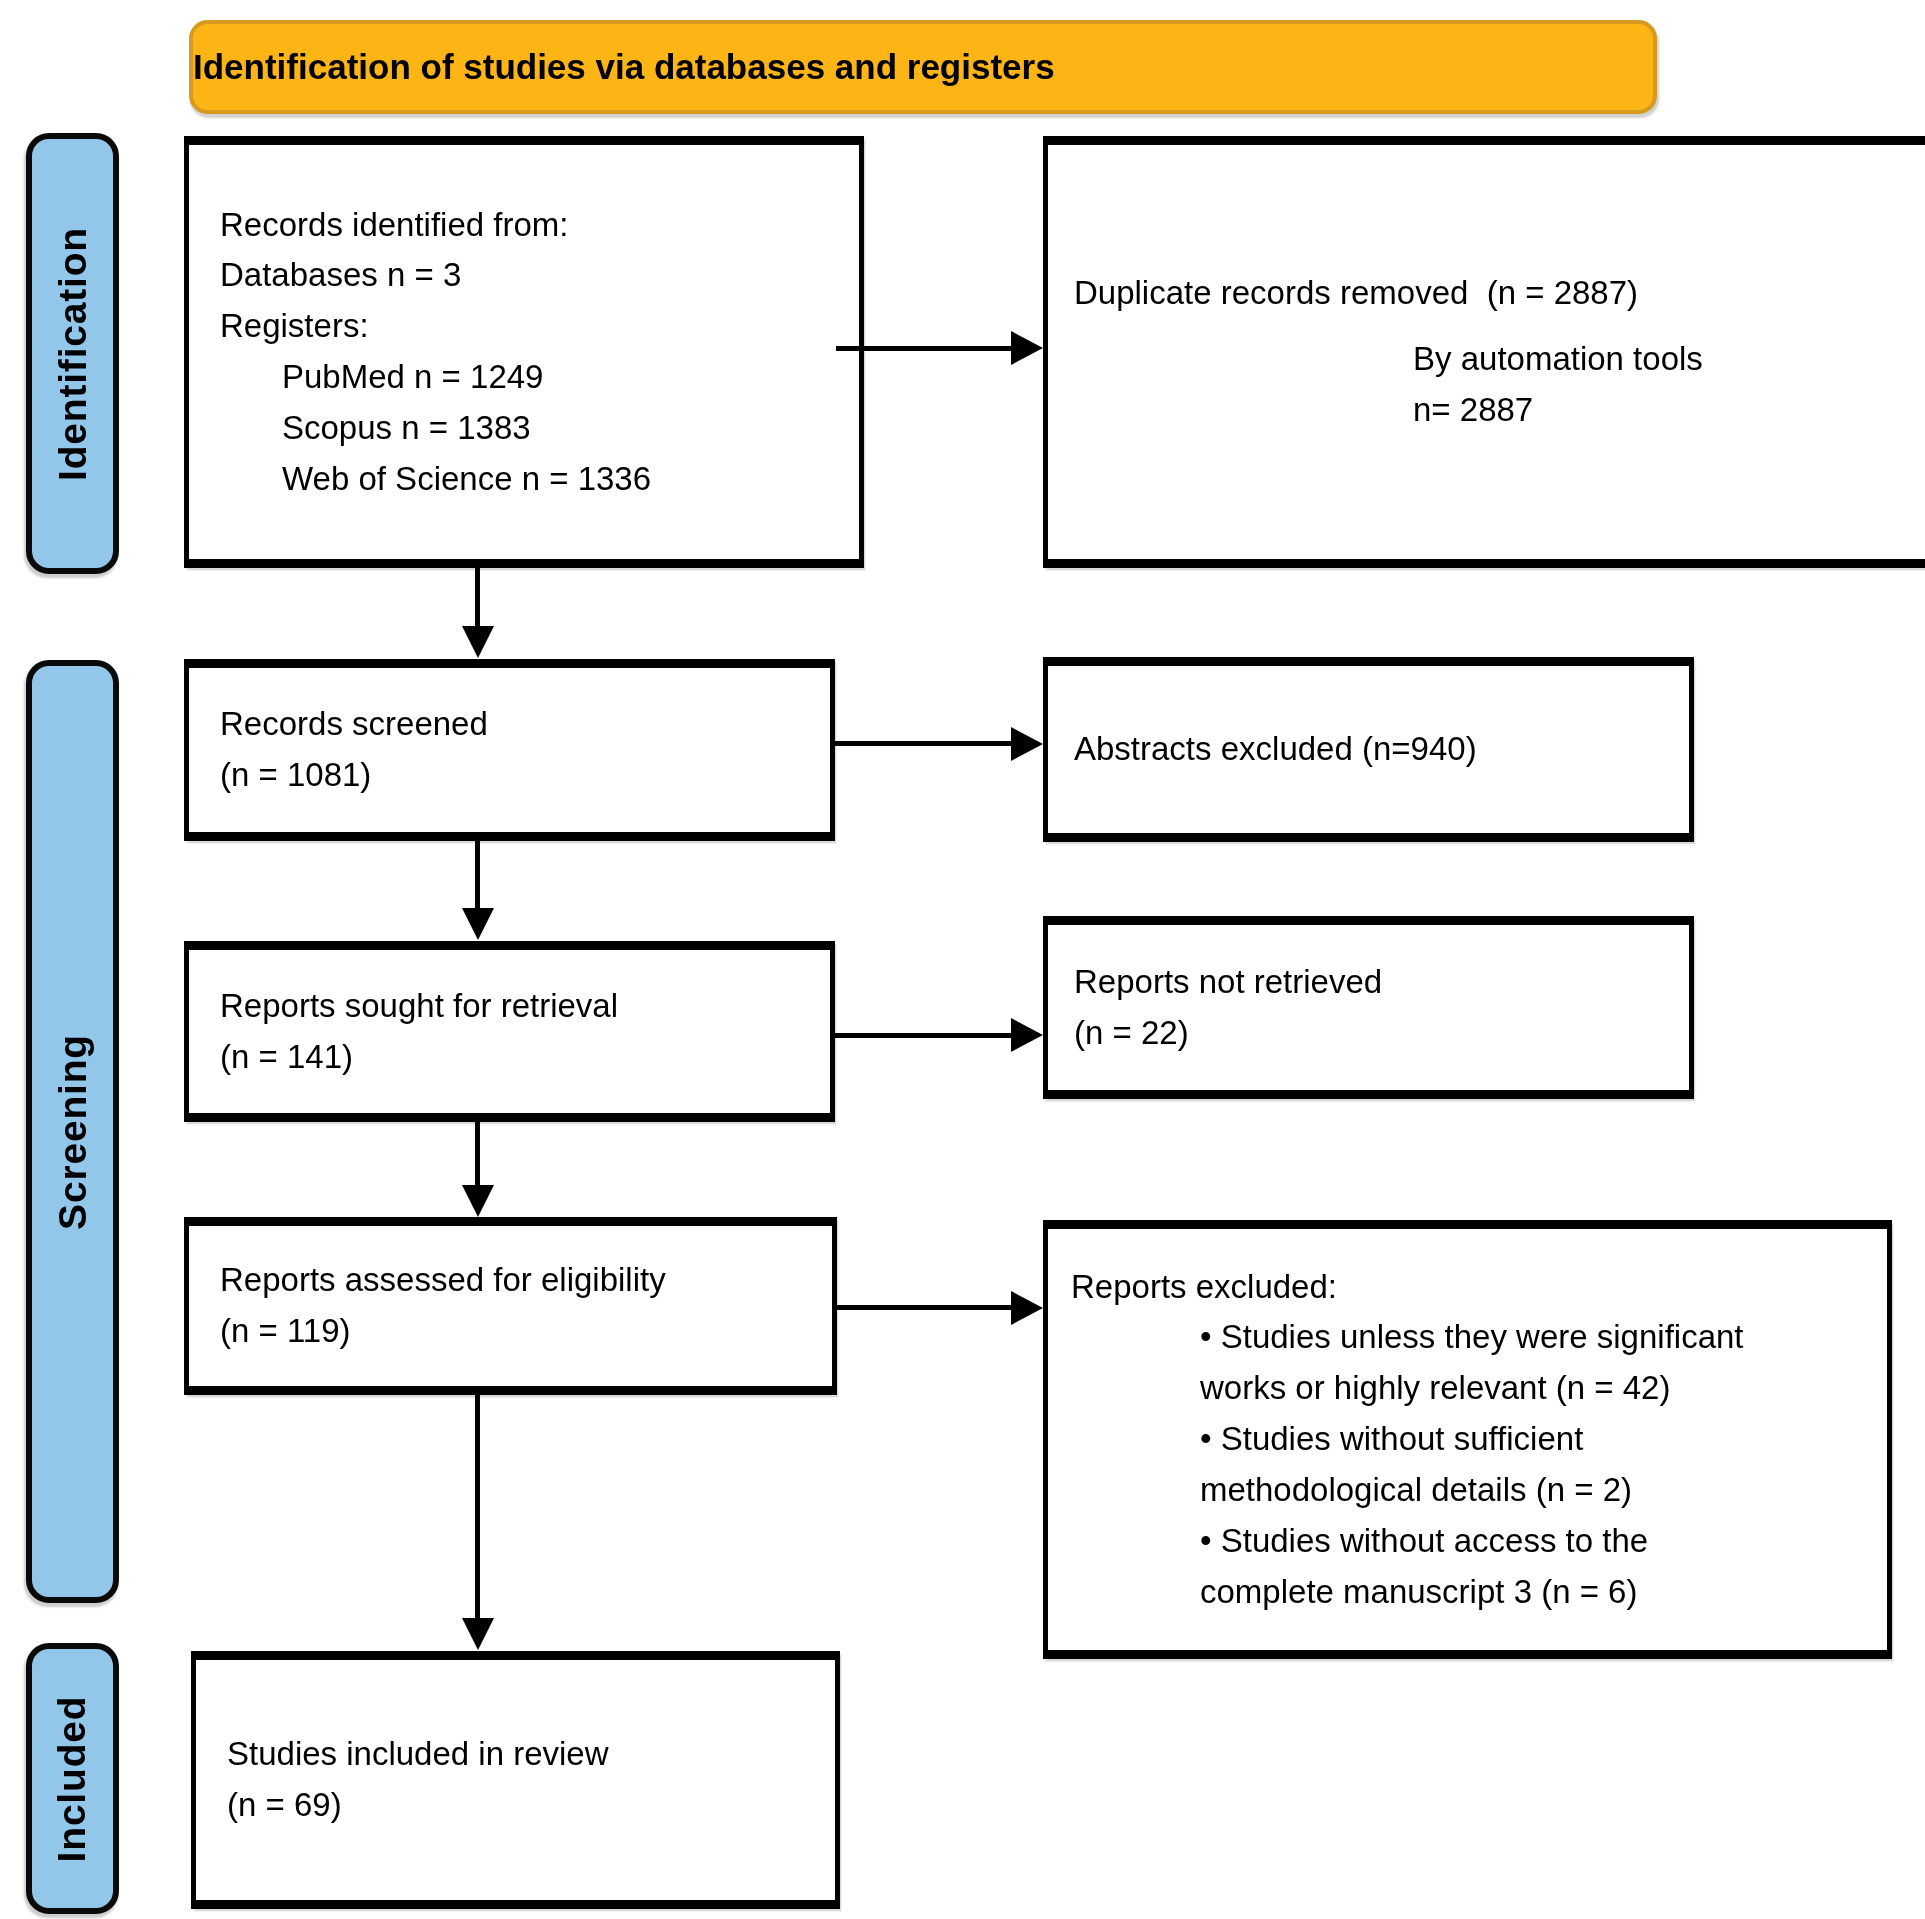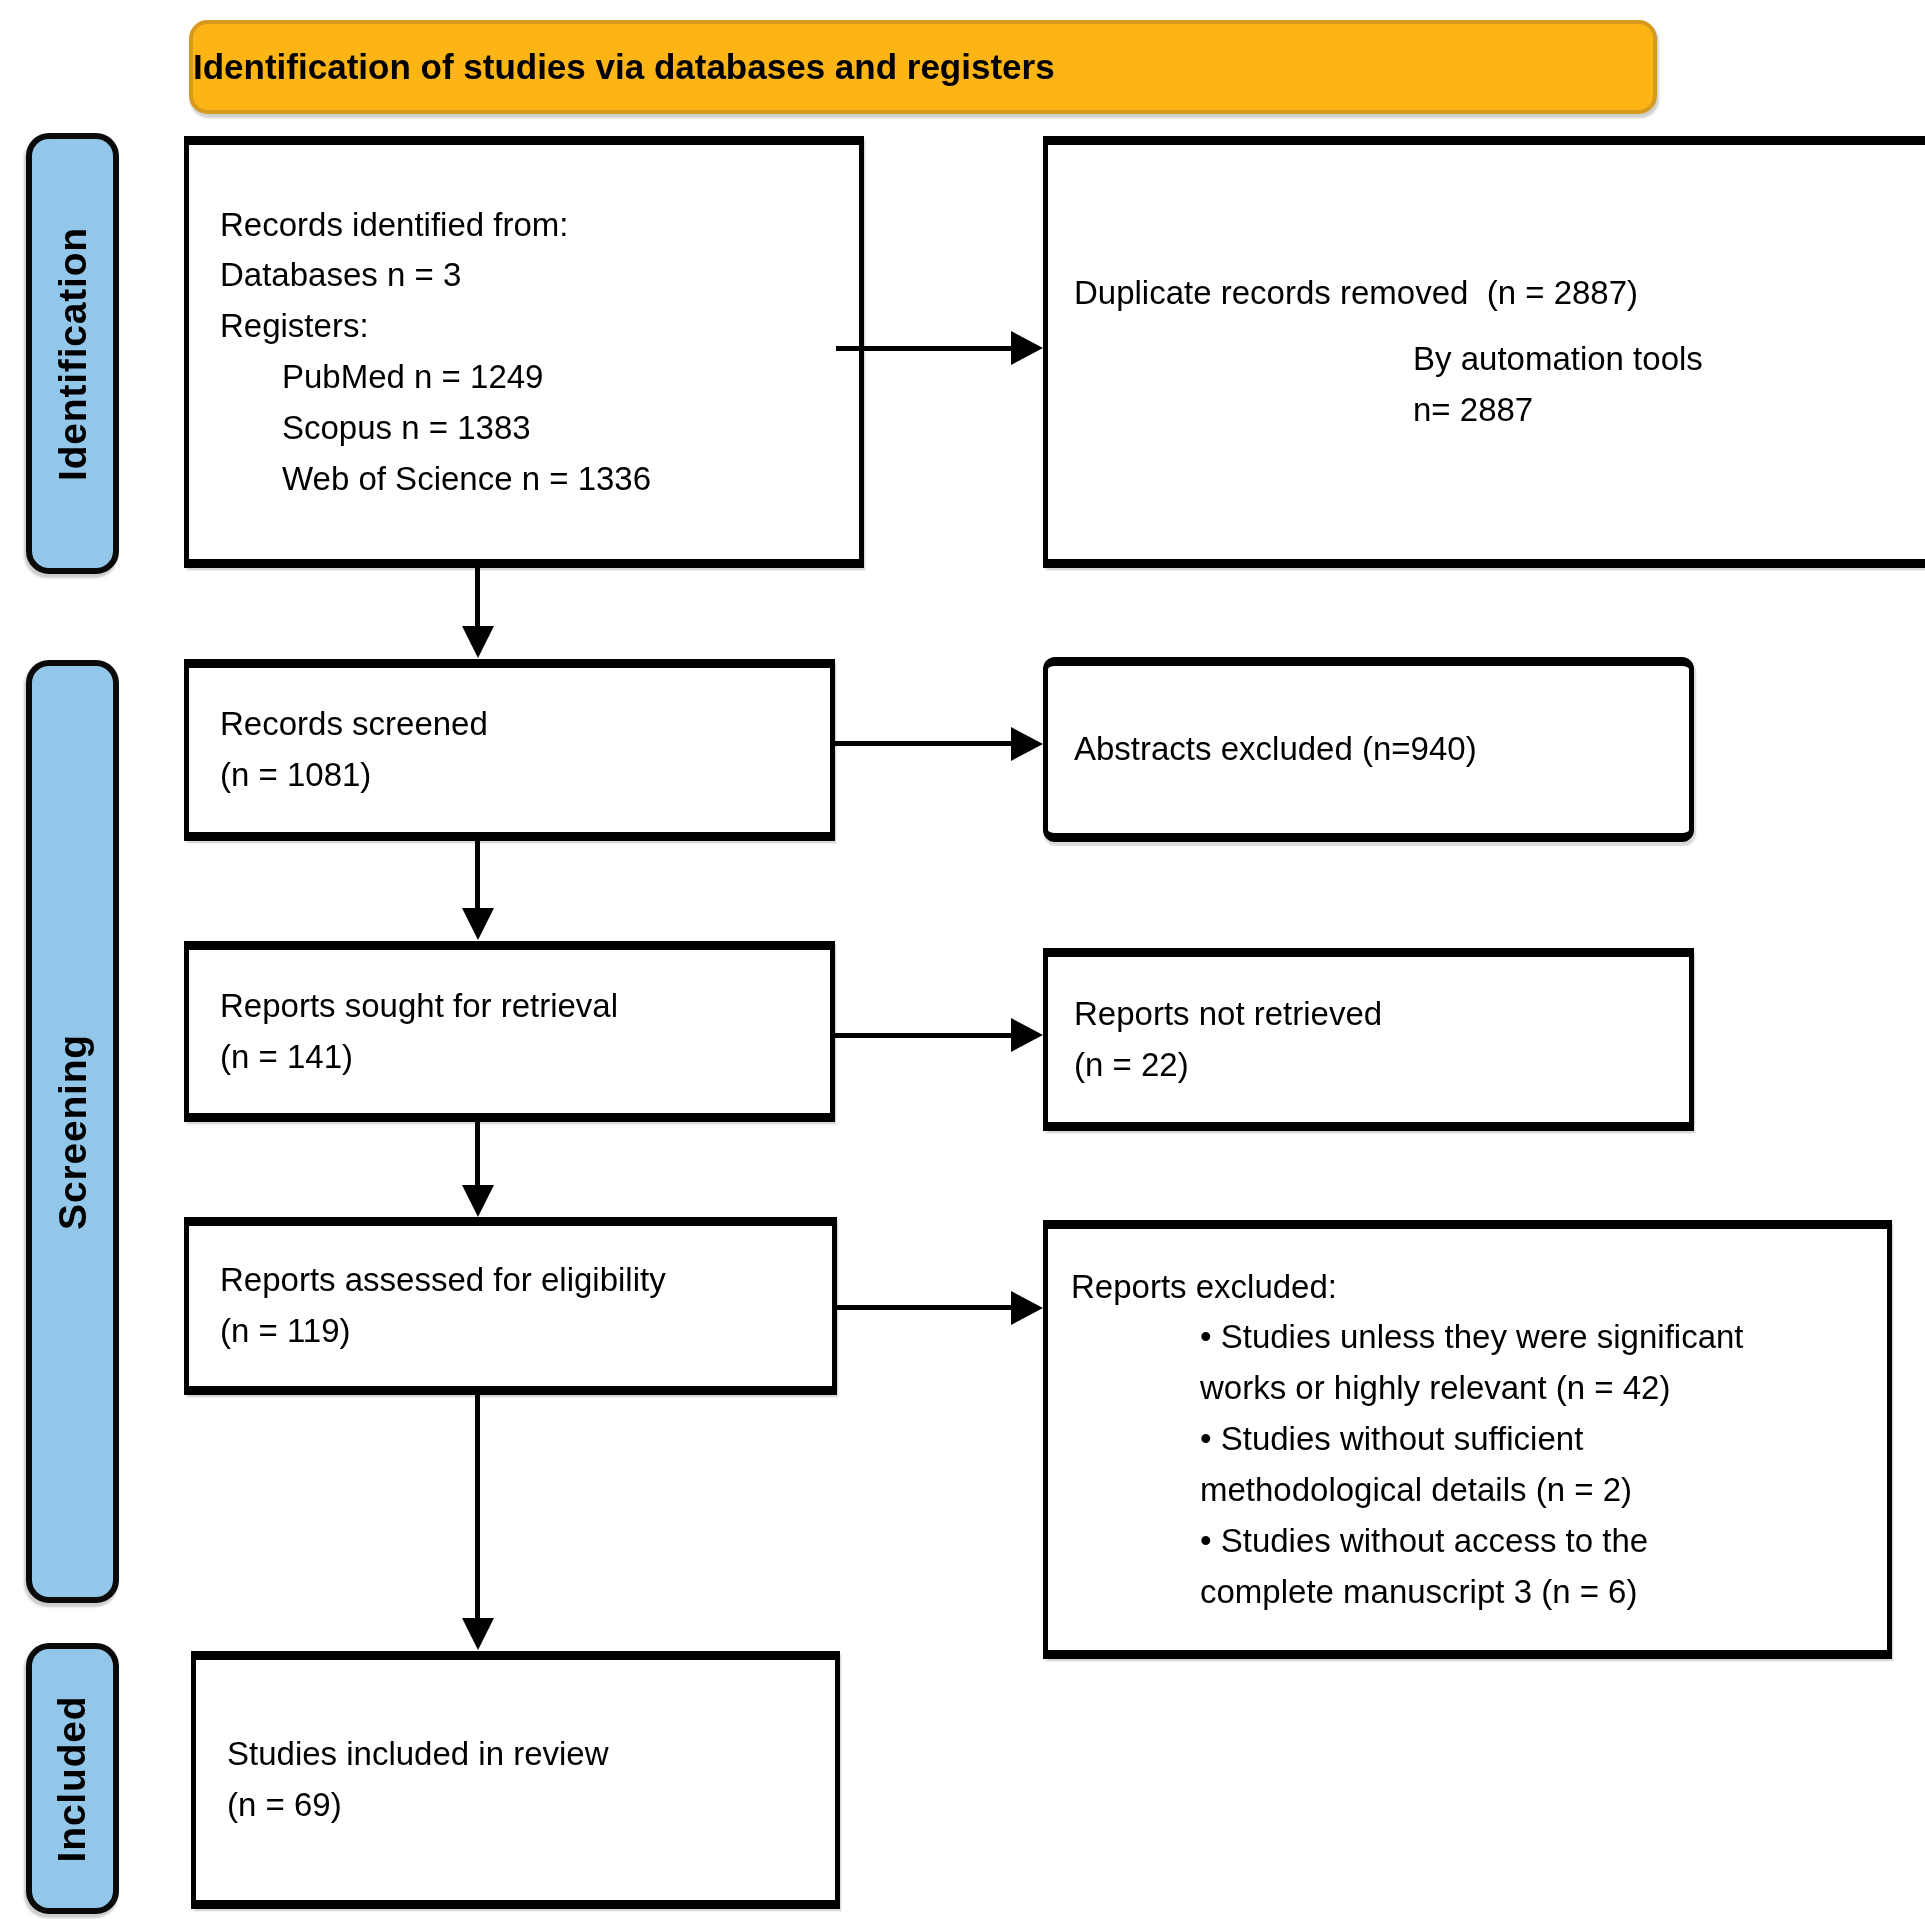--- a/index.html
+++ b/index.html
@@ -107,29 +107,29 @@
   <div class="wbox pad-r" style="left:1043px;top:136px;width:896px;height:432px;">
     <div class="txt">Duplicate records removed  (n = 2887)</div>
     <div class="automation-block">By automation tools
 n= 2887</div>
   </div>
 
   <div class="wbox pad-l" style="left:184px;top:659px;width:651px;height:182px;">
     <div class="txt">Records screened
 (n = 1081)</div>
   </div>
-  <div class="wbox pad-r" style="left:1043px;top:657px;width:651px;height:185px;border-radius:12px;">
+  <div class="wbox pad-r" style="left:1043px;top:657px;width:651px;height:185px;">
     <div class="txt">Abstracts excluded (n=940)</div>
   </div>
 
   <div class="wbox pad-l" style="left:184px;top:941px;width:651px;height:181px;">
     <div class="txt">Reports sought for retrieval
 (n = 141)</div>
   </div>
-  <div class="wbox pad-r" style="left:1043px;top:948px;width:651px;height:183px;">
+  <div class="wbox pad-r" style="left:1043px;top:916px;width:651px;height:183px;">
     <div class="txt">Reports not retrieved
 (n = 22)</div>
   </div>
 
   <div class="wbox pad-l" style="left:184px;top:1217px;width:653px;height:178px;">
     <div class="txt">Reports assessed for eligibility
 (n = 119)</div>
   </div>
   <div class="wbox" style="left:1043px;top:1220px;width:849px;height:439px;padding-left:23px;padding-right:21px;">
     <div class="txt">Reports excluded:</div>

